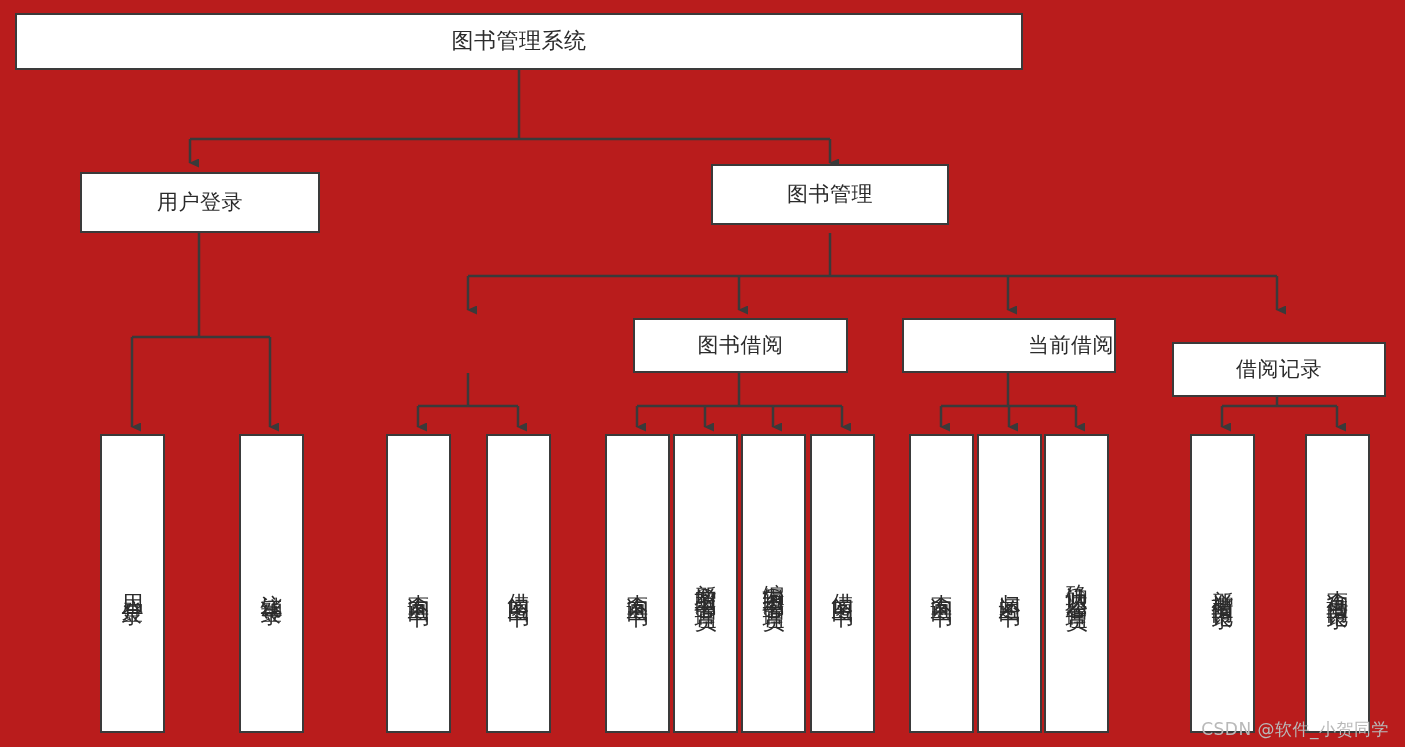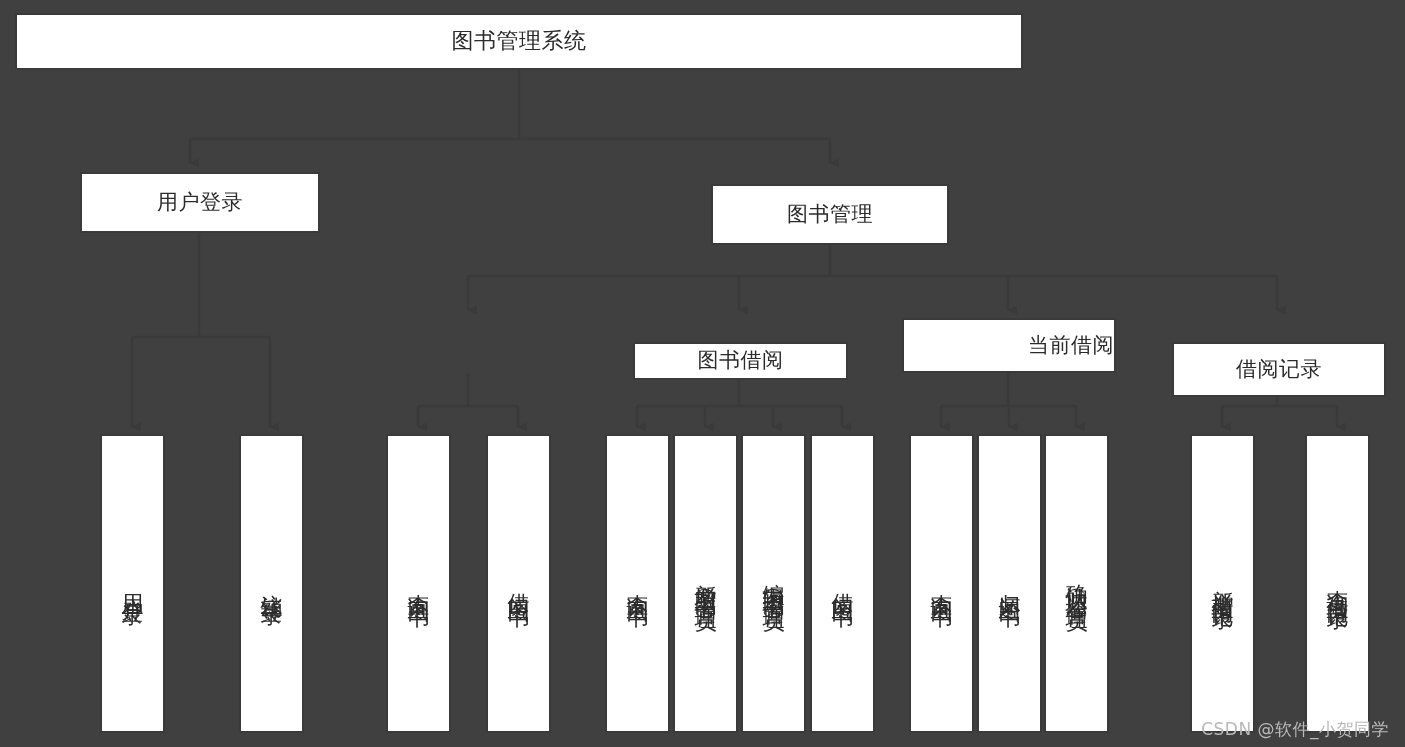--- a/index.html
+++ b/index.html
@@ -8,21 +8,21 @@
     padding: 0;
     background: #ffffff;
   }
   body {
     font-family: "DejaVu Sans", "Liberation Sans", sans-serif;
   }
   #diagram-root {
     position: relative;
     width: 1405px;
     height: 747px;
-    background: #404040;
+    background: #b91c1c;
     overflow: hidden;
   }
   #connector-layer {
     position: absolute;
     left: 0;
     top: 0;
     width: 1405px;
     height: 747px;
     pointer-events: none;
   }
@@ -133,26 +133,26 @@
   </svg>
 
   <div class="node horiz root" style="left:15px; top:13px; width:1008px; height:57px;">
     <span class="node-label">图书管理系统</span>
   </div>
 
   <div class="node horiz" style="left:80px; top:172px; width:240px; height:61px;">
     <span class="node-label">用户登录</span>
   </div>
 
-  <div class="node horiz" style="left:711px; top:184px; width:238px; height:61px;">
+  <div class="node horiz" style="left:711px; top:164px; width:238px; height:61px;">
     <span class="node-label">图书管理</span>
   </div>
 
 
-  <div class="node horiz" style="left:633px; top:318px; width:215px; height:38px;margin-top:24px;">
+  <div class="node horiz" style="left:633px; top:318px; width:215px; height:55px;">
     <span class="node-label">图书借阅</span>
   </div>
 
   <div class="node horiz" style="left:902px; top:318px; width:214px; height:55px;justify-content:flex-end;">
     <span class="node-label">当前借阅</span>
   </div>
 
   <div class="node horiz" style="left:1172px; top:318px; width:214px; height:55px;margin-top:24px;">
     <span class="node-label">借阅记录</span>
   </div>

